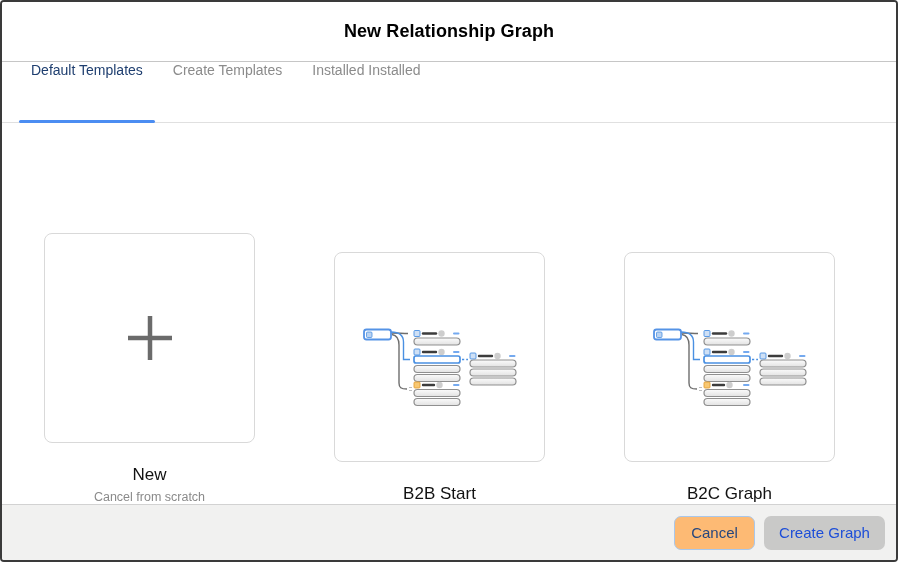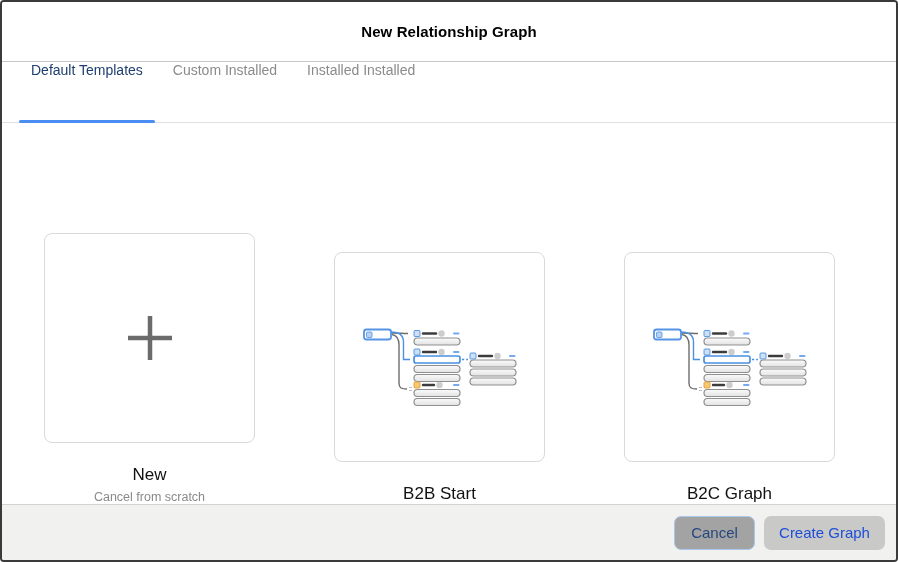--- a/index.html
+++ b/index.html
@@ -17,21 +17,21 @@
 
   
   .title-bar {
     height: 60px; flex: 0 0 60px;
     display: flex; align-items: center; justify-content: center;
     border-bottom: 1px solid #c6c6c6;
     box-shadow: 0 1px 0 #ededed;
     background: #fff;
   }
   .title-bar h1 {
-    font-size: 15px; font-weight: 600; color: #000;
+    font-size: 18px; font-weight: 600; color: #000;
     letter-spacing: 0.1px;
   }
 
   
   .tab-bar {
     height: 61px; flex: 0 0 61px;
     display: flex; 
     padding-left: 17px;
     border-bottom: 1px solid #e0e0e0;
     background: #fff;
@@ -90,21 +90,21 @@
   }
   .btn {
     height: 34px;
     border-radius: 7px;
     font-family: "Liberation Sans", sans-serif;
     font-size: 15px;
     display: inline-flex; align-items: center; justify-content: center;
   }
   .btn-cancel {
     width: 81px;
-    background: #a3a3a3;
+    background: #fdba74;
     border: 1.5px solid #a9c7ea;
     color: #26477e;
     margin-right: 9px;
     cursor: pointer;
     text-align: center;
   }
   .btn-create {
     width: 121px;
     background: #c9c9c8;
     border: none;
@@ -173,21 +173,21 @@
   <div class="title-bar">
     <h1>New Relationship Graph</h1>
   </div>
 
   <div class="tab-bar">
     <div class="tab active">
       <span>Default Templates</span>
       <div class="underline"></div>
     </div>
     <div class="tab">
-      <span>Custom Installed</span>
+      <span>Create Templates</span>
       
     </div>
     <div class="tab">
       <span>Installed Installed</span>
       
     </div>
   </div>
 
   <div class="content">
 

